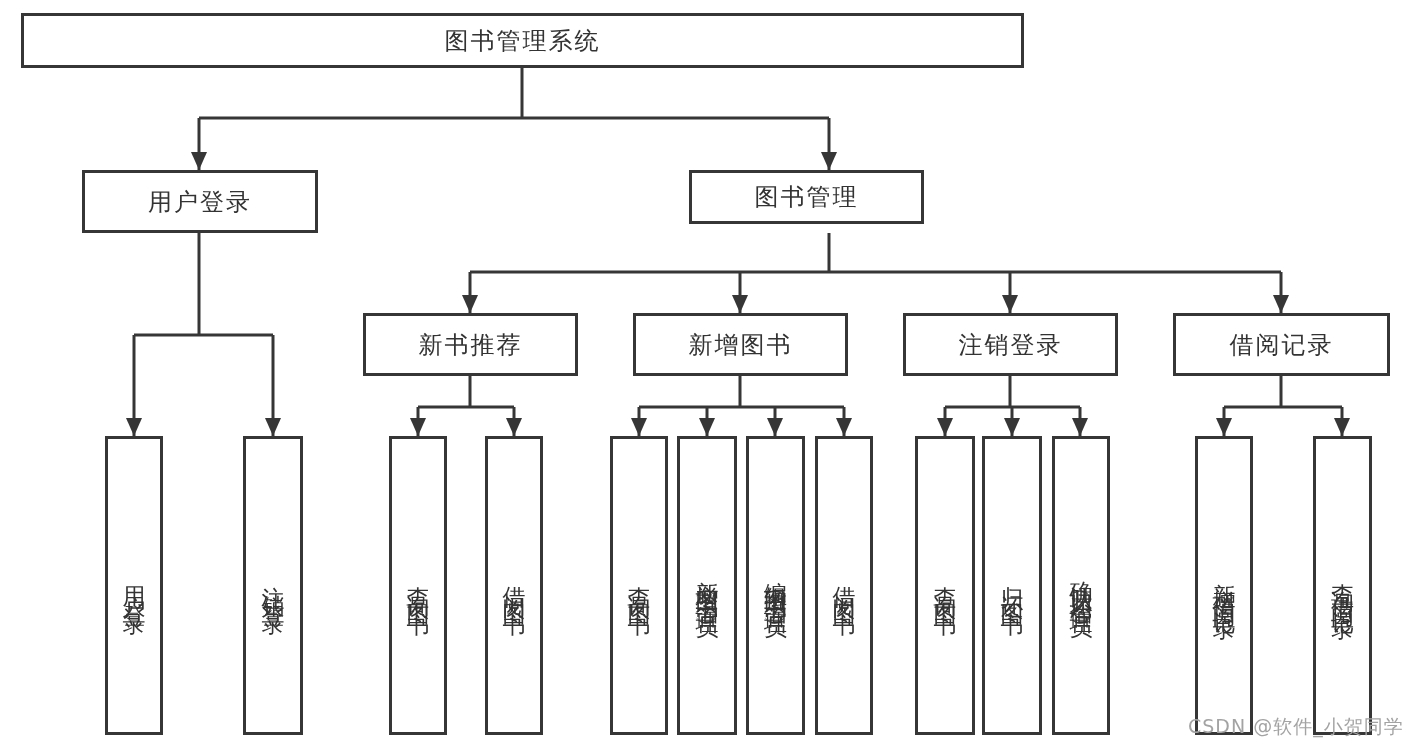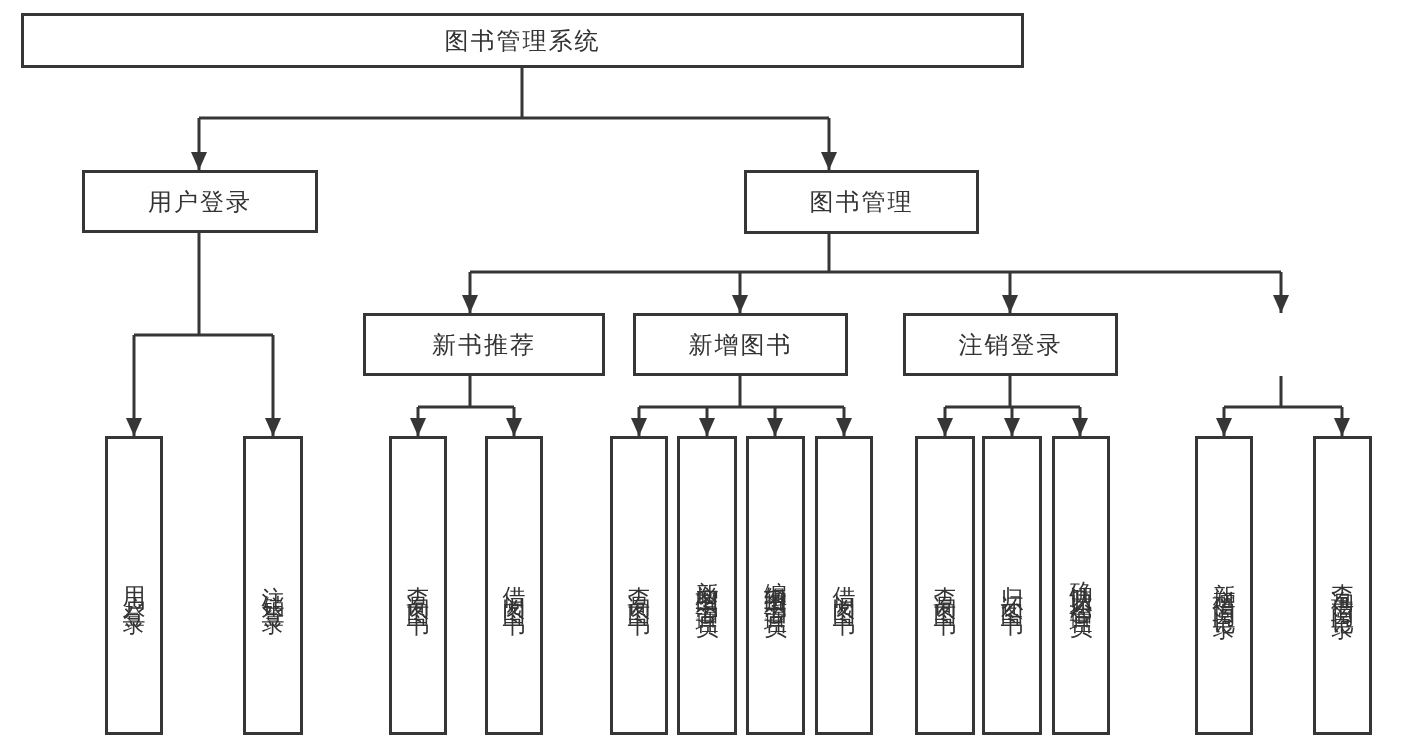--- a/index.html
+++ b/index.html
@@ -103,32 +103,35 @@
     </g>
   </svg>
 
   <div class="node h" style="left:21px;top:13px;width:1003px;height:55px">
     <span class="label">图书管理系统</span>
   </div>
 
   <div class="node h" style="left:82px;top:170px;width:236px;height:63px">
     <span class="label">用户登录</span>
   </div>
-  <div class="node h" style="left:744px;top:170px;width:235px;height:64px">
+  <div class="node h" style="left:689px;top:170px;width:235px;height:54px">
     <span class="label">图书管理</span>
   </div>
 
-  <div class="node h" style="left:363px;top:313px;width:242px;height:63px">
+  <div class="node h" style="left:363px;top:313px;width:215px;height:63px">
     <span class="label">新书推荐</span>
   </div>
   <div class="node h" style="left:633px;top:313px;width:215px;height:63px">
     <span class="label">新增图书</span>
   </div>
   <div class="node h" style="left:903px;top:313px;width:215px;height:63px">
     <span class="label">注销登录</span>
+  </div>
+  <div class="node h" style="left:1173px;top:313px;width:217px;height:63px">
+    <span class="label">借阅记录</span>
   </div>
 
   <div class="node v" style="left:105px;top:436px;width:58px;height:299px">
     <span class="label">用户登录</span>
   </div>
   <div class="node v" style="left:243px;top:436px;width:60px;height:299px">
     <span class="label">注销登录</span>
   </div>
 
   <div class="node v" style="left:389px;top:436px;width:58px;height:299px">
@@ -161,14 +164,15 @@
     <span class="label long">确认归还（管理员）</span>
   </div>
 
   <div class="node v" style="left:1195px;top:436px;width:58px;height:299px">
     <span class="label mid">新增借阅记录</span>
   </div>
   <div class="node v" style="left:1313px;top:436px;width:59px;height:299px">
     <span class="label mid">查询借阅记录</span>
   </div>
 
+  <div class="watermark">CSDN @软件_小贺同学</div>
 
 </div>
 
 </body></html>

